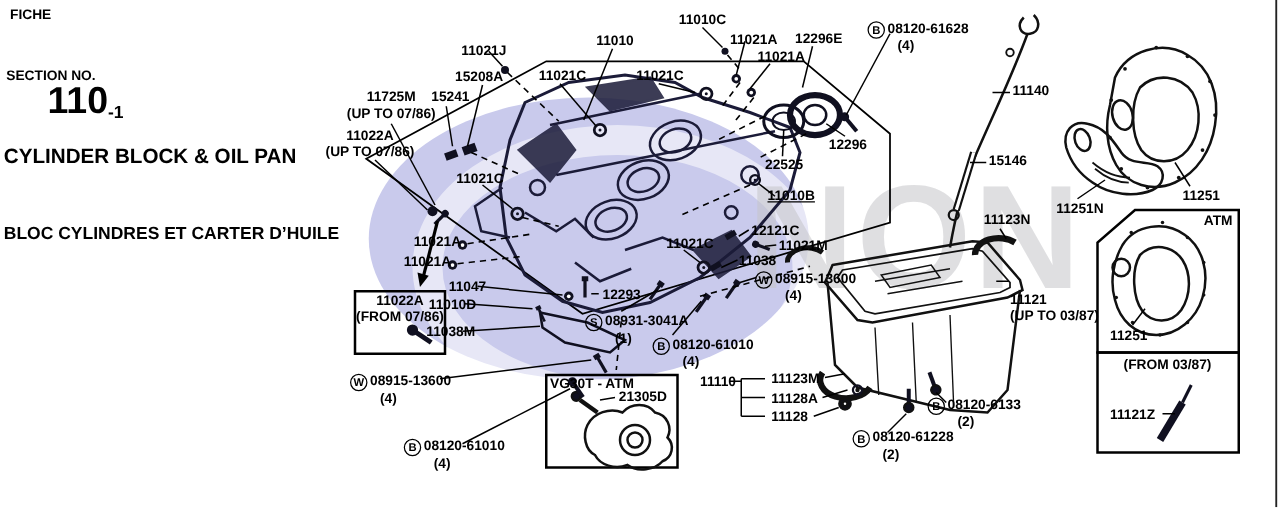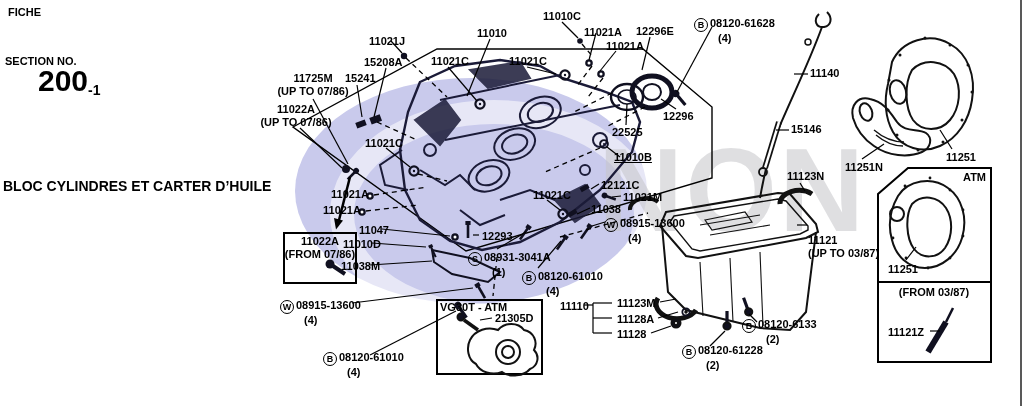--- a/index.html
+++ b/index.html
@@ -38,21 +38,22 @@
 <body>
 
 <div class="stage">
 
   <div class="wm wm-ellipse"></div>
   <div class="wm wm-ring"></div>
   <div class="wm wm-text-right">NON</div>
 
   <div class="hdr" id="fiche-label">FICHE</div>
   <div class="hdr" id="section-label">SECTION NO.</div>
-  <div class="hdr" id="section-code"><span>200</span><span class="sub">-1</span></div>
+  <div class="hdr" id="section-code"><span>110</span><span class="sub">-1</span></div>
+  <div class="hdr" id="title-en">CYLINDER BLOCK &amp; OIL PAN</div>
   <div class="hdr" id="title-fr">BLOC CYLINDRES ET CARTER D’HUILE</div>
 
   <svg class="diagram" width="1024" height="406" viewBox="0 0 1024 406">
     <defs>
       <g id="gnut">
           <circle r="3.8" fill="#101020"></circle>
           <circle r="1.5" fill="#fff"></circle>
         </g>
       <g id="gring">
           <circle r="4.6" fill="none" stroke="#101020" stroke-width="2.2"></circle>

